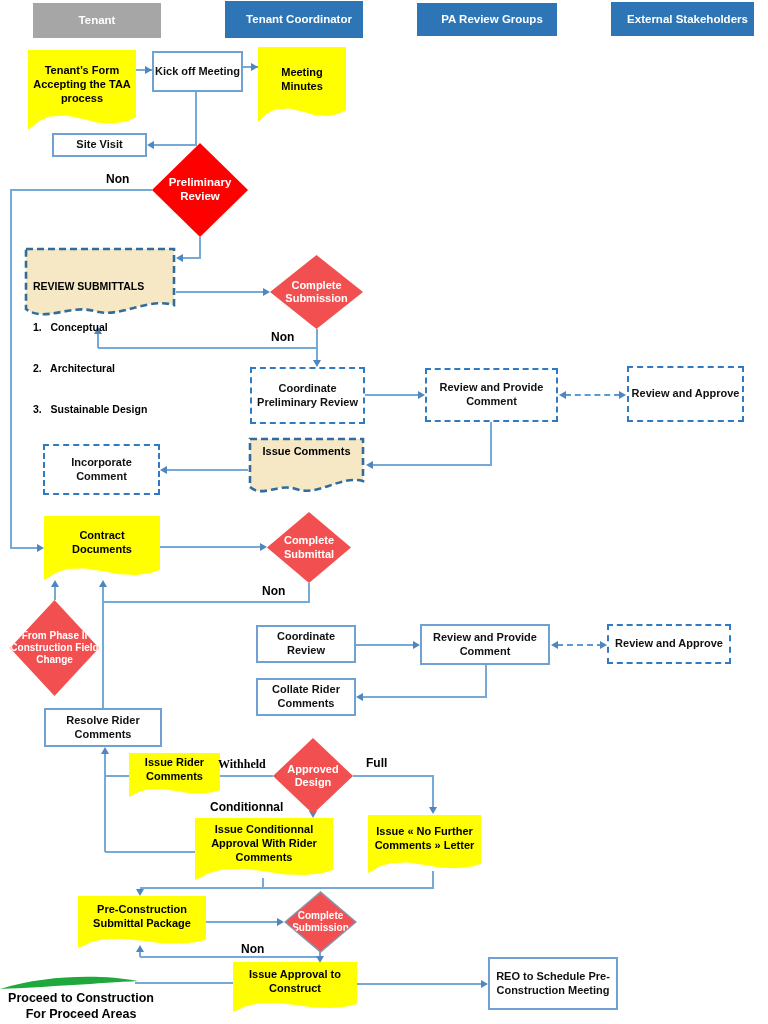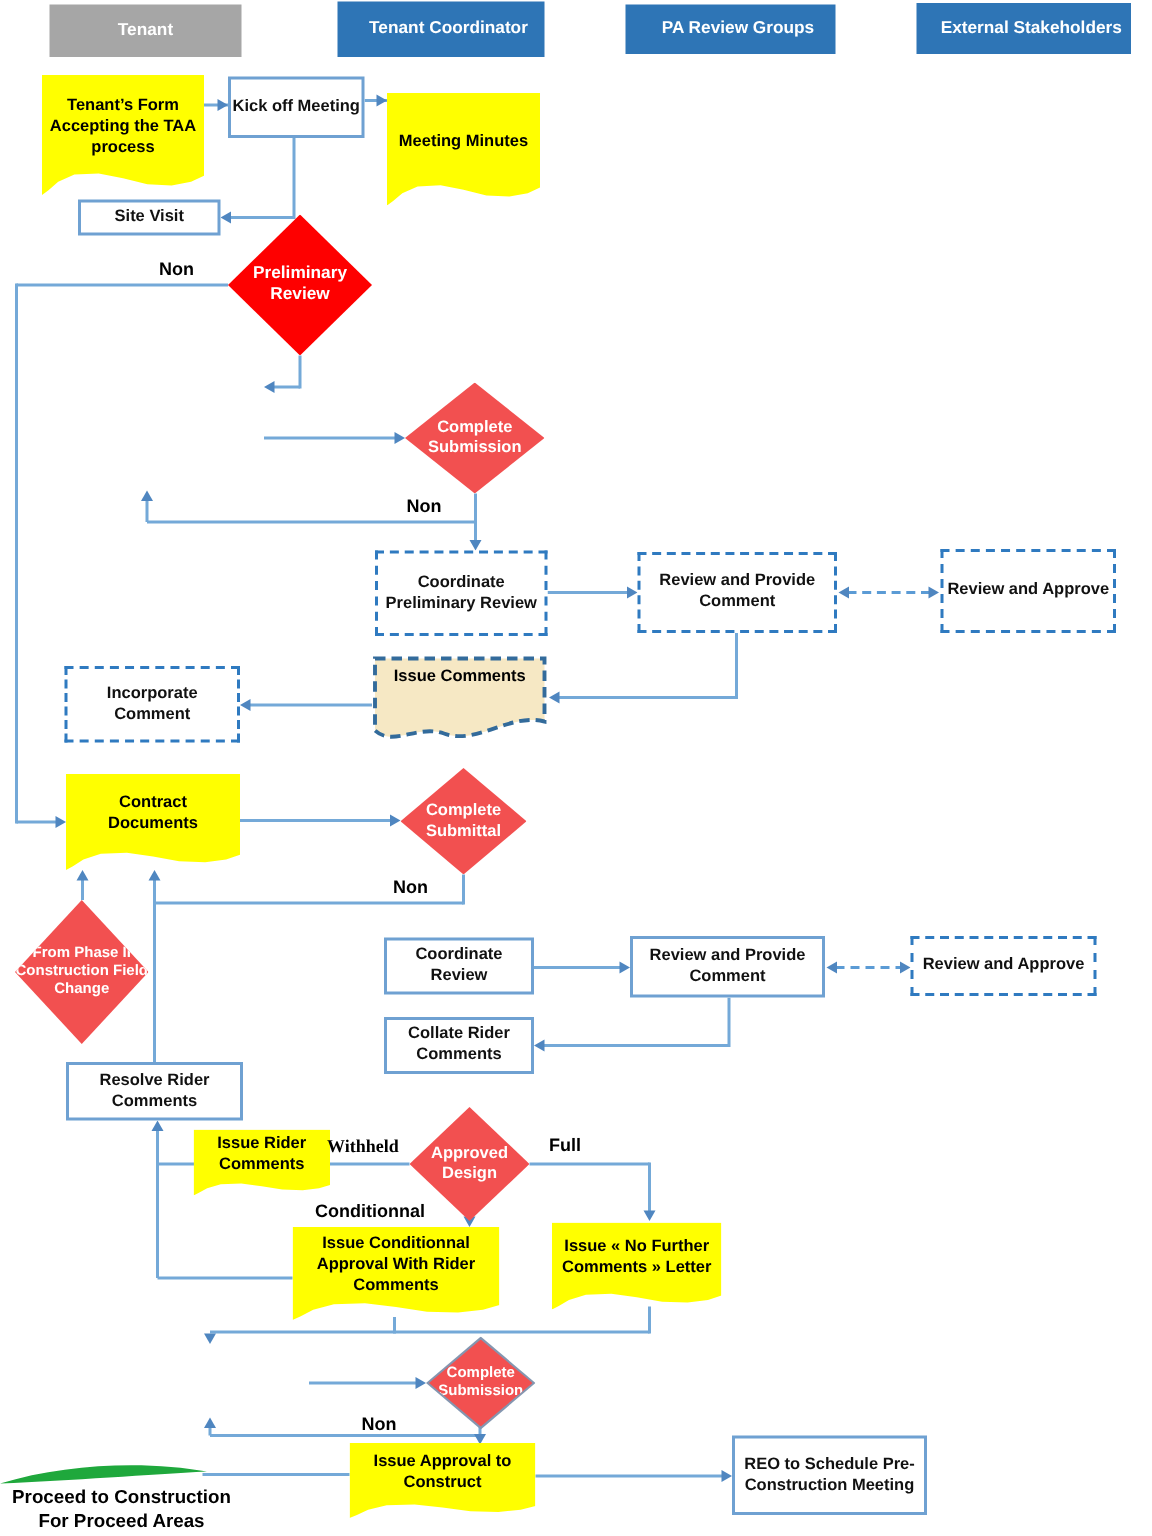--- a/index.html
+++ b/index.html
@@ -126,31 +126,42 @@
   <div class="au" style="left:136px;top:945px;"></div>
   <div class="ad" style="left:316px;top:956px;"></div>
   <div class="ar" style="left:481px;top:980px;"></div>
 
   <div class="note" style="left:28px;top:50px;width:108px;height:80px;">
       <span>Tenant’s Form Accepting the TAA process</span>
     </div>
   <div class="box" style="left:152px;top:51px;width:91px;height:41px;">
       <span>Kick off Meeting</span>
     </div>
-  <div class="note" style="left:258px;top:62px;width:102px;height:75px;">
+  <div class="note" style="left:258px;top:47px;width:88px;height:75px;">
       <span>Meeting Minutes</span>
     </div>
   <div class="box" style="left:52px;top:133px;width:95px;height:24px;">
       <span>Site Visit</span>
     </div>
 
   <div class="diamond" style="left:152px;top:143px;width:96px;height:94px;background:var(--redbright);font-size:11.5px;">
       <span>Preliminary Review</span>
     </div>
 
+  <div class="tandoc" style="left:24px;top:247px;width:152px;height:80px;">
+    <svg width="152" height="80">
+      <path d="M2,2 H150 V58 C122,50 96,72 70,64 C46,57 20,76 2,62 Z" fill="#f6e8c4" stroke="#336b9b" stroke-width="2.6" stroke-dasharray="7,4"></path>
+    </svg>
+    <div class="txt" style="left:9px;top:6px;width:138px;font-size:10.5px;line-height:1.3;text-align:left;white-space:pre-wrap;">
+      <span class="seg">REVIEW SUBMITTALS</span>
+      <span class="seg">1.   Conceptual</span>
+      <span class="seg">2.   Architectural</span>
+      <span class="seg">3.   Sustainable Design</span>
+    </div>
+  </div>
 
   <div class="diamond" style="left:270px;top:255px;width:93px;height:74px;background:var(--salmon);">
       <span>Complete Submission</span>
     </div>
 
   <div class="box dashed" style="left:250px;top:367px;width:115px;height:57px;">
       <span>Coordinate Preliminary Review</span>
     </div>
   <div class="box dashed" style="left:425px;top:368px;width:133px;height:54px;">
       <span>Review and Provide Comment</span>
@@ -202,20 +213,23 @@
   <div class="diamond" style="left:273px;top:738px;width:80px;height:76px;background:var(--salmon);">
       <span>Approved Design</span>
     </div>
   <div class="note" style="left:195px;top:818px;width:138px;height:62px;">
       <span>Issue Conditionnal Approval With Rider Comments</span>
     </div>
   <div class="note" style="left:368px;top:815px;width:113px;height:58px;">
       <span>Issue « No Further Comments » Letter</span>
     </div>
 
+  <div class="note" style="left:78px;top:896px;width:128px;height:52px;">
+      <span>Pre-Construction Submittal Package</span>
+    </div>
 
   <div class="diamond" style="left:284px;top:891px;width:73px;height:62px;background:#8496b0;">
     <div class="diamond" style="left:2px;top:2px;width:69px;height:58px;background:var(--salmon);font-size:10px;">
         <span>Complete Submission</span>
       </div>
   </div>
 
   <div class="note" style="left:233px;top:962px;width:124px;height:50px;">
       <span>Issue Approval to Construct</span>
     </div>

